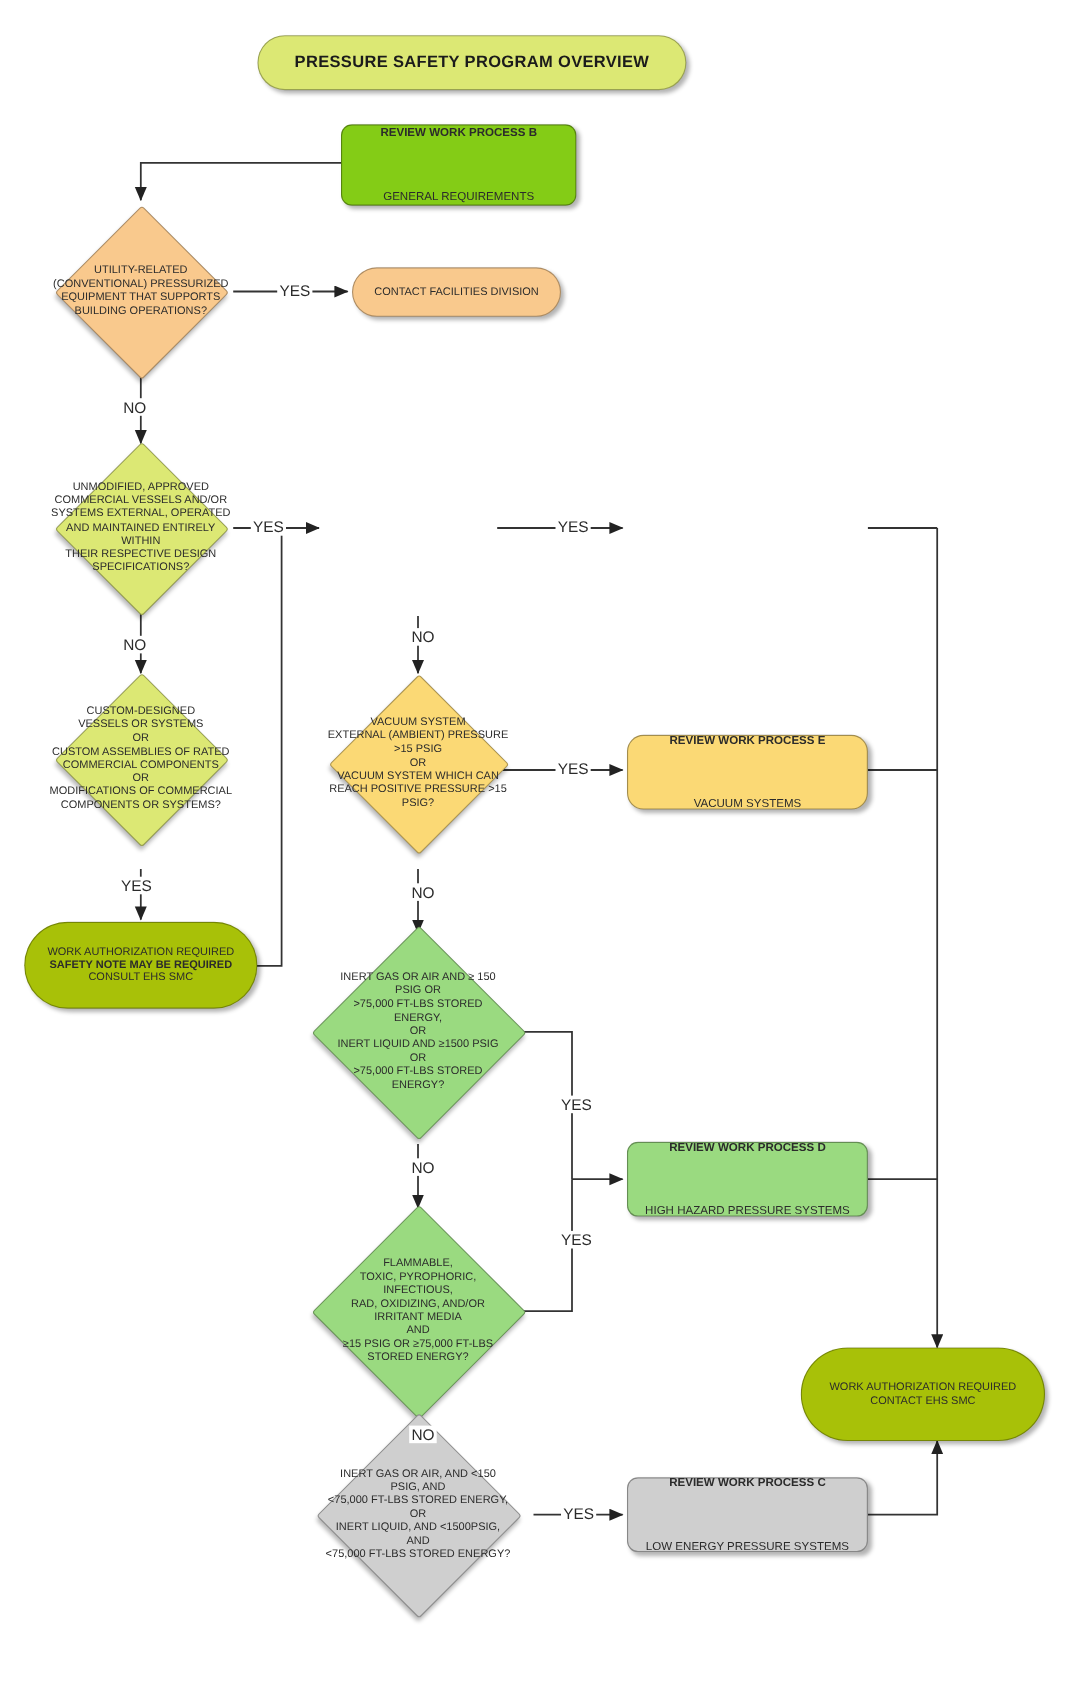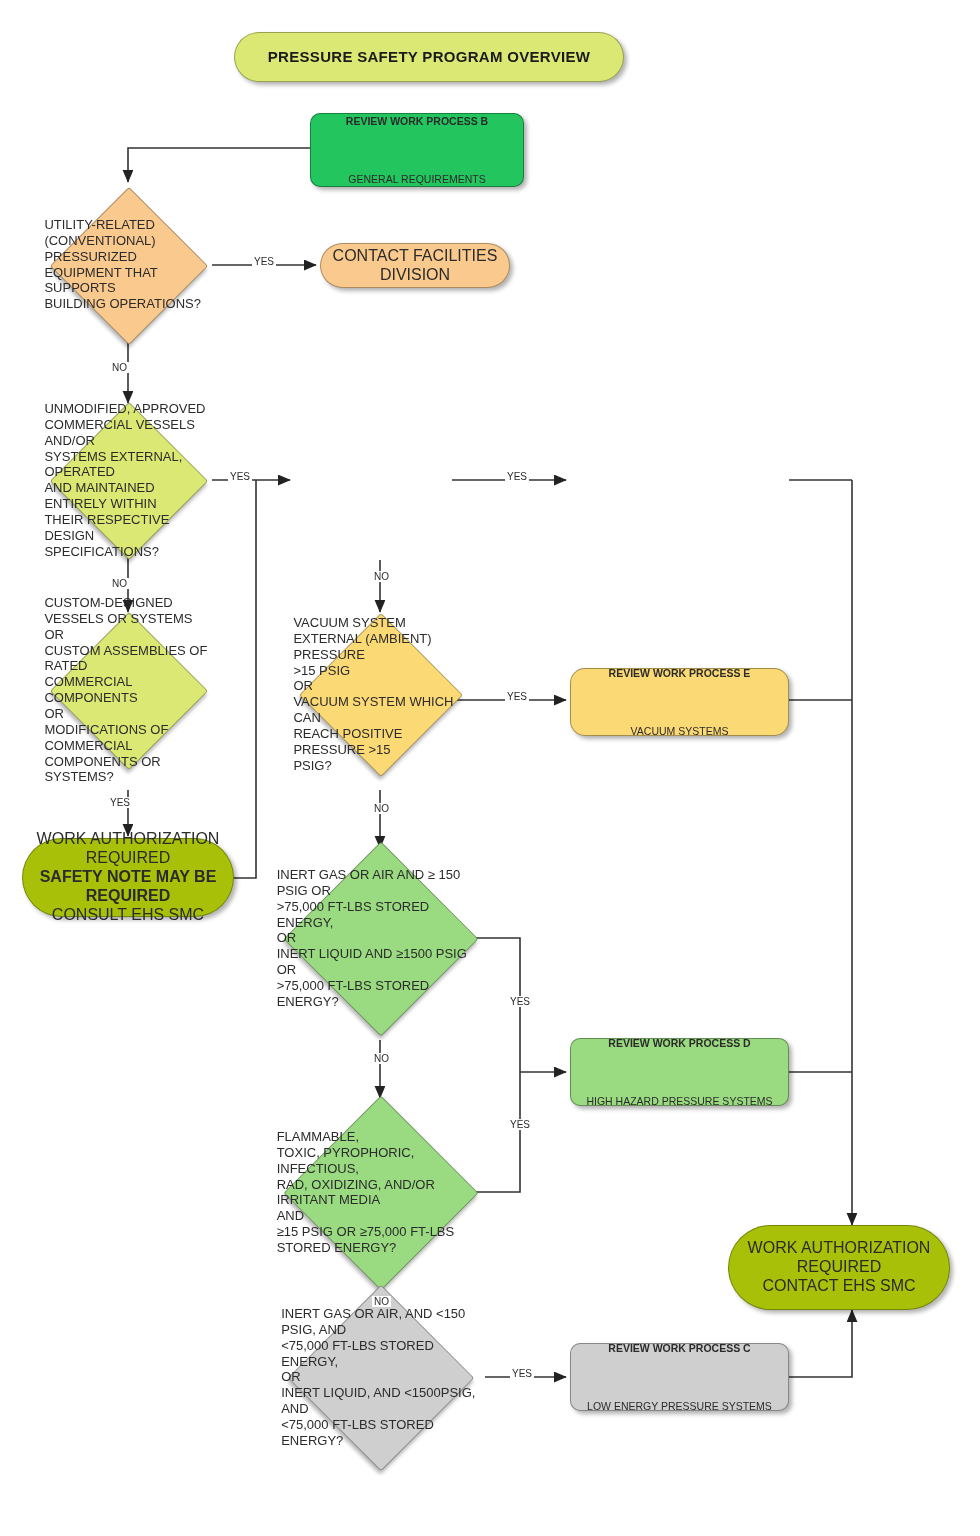--- a/index.html
+++ b/index.html
@@ -11,37 +11,37 @@
         text-align:center;color:#2b2b2b;line-height:1.18;}
   .node .txt{padding:0 4px;width:100%;}
 
   
   .proc{border-radius:10px;border:1px solid rgba(0,0,0,.35);
         box-shadow:3px 3px 4px rgba(0,0,0,.30);font-size:10.5px;}
   .proc b{font-size:10.5px;font-weight:bold;display:block;}
   .proc span.sub{display:block;font-size:10.5px;margin-top:45px;}
 
   
-  .pill{border:1px solid rgba(0,0,0,.30);box-shadow:3px 3px 4px rgba(0,0,0,.30);font-size:16px;}
+  .pill{border:1px solid rgba(0,0,0,.30);box-shadow:3px 3px 4px rgba(0,0,0,.30);font-size:10px;}
   .pill .ln{display:block;}
   .pill .bold{font-weight:bold;}
 
   
   .title{font-size:15px;font-weight:bold;letter-spacing:.3px;color:#1b1b1b;}
 
   
   .dia{position:absolute;}
   .dia .shape{position:absolute;left:0;top:0;width:100%;height:100%;
               transform:rotate(45deg);border:1px solid rgba(0,0,0,.30);
               box-shadow:2px 3px 4px rgba(0,0,0,.28);border-radius:3px;}
   .dia .lbl{position:absolute;left:-26%;top:50%;width:152%;transform:translateY(-50%);
-            text-align:left;font-size:13px;line-height:1.22;color:#2b2b2b;
+            text-align:center;font-size:10px;line-height:1.22;color:#2b2b2b;
             white-space:pre-line;}
 
-  .edgelabel{position:absolute;font-size:10px;color:#2b2b2b;background:#fff;
+  .edgelabel{position:absolute;font-size:14px;color:#2b2b2b;background:#fff;
              padding:0 2px;white-space:nowrap;}
 </style>
 </head>
 <body>
 
 <div id="stage">
 
   <svg id="wires" viewBox="0 0 980 1536">
     <defs>
       <marker id="arr" markerWidth="9" markerHeight="9" refX="7.5" refY="3.4" orient="auto">
@@ -95,21 +95,21 @@
       <path d="M789,700 L852,700"></path>
 
       <path d="M789,1072 L852,1072"></path>
     </g>
   </svg>
 
   <div class="node pill title" style="left:234px;top:32px;width:390px;height:50px;border-radius:25px;background:#DCE874;">
     <div class="txt">PRESSURE SAFETY PROGRAM  OVERVIEW</div>
   </div>
 
-  <div class="node proc" style="left:310px;top:113px;width:214px;height:74px;background:#22c55e;">
+  <div class="node proc" style="left:310px;top:113px;width:214px;height:74px;background:#84cc16;">
     <div class="txt">
       <b>REVIEW WORK PROCESS B</b>
       <span class="sub">GENERAL REQUIREMENTS</span>
     </div>
   </div>
 
   <div class="dia" style="left:73px;top:210px;width:110px;height:110px;">
     <div class="shape" style="background:#F9C98D;"></div>
     <div class="lbl">UTILITY-RELATED
 (CONVENTIONAL) PRESSURIZED

